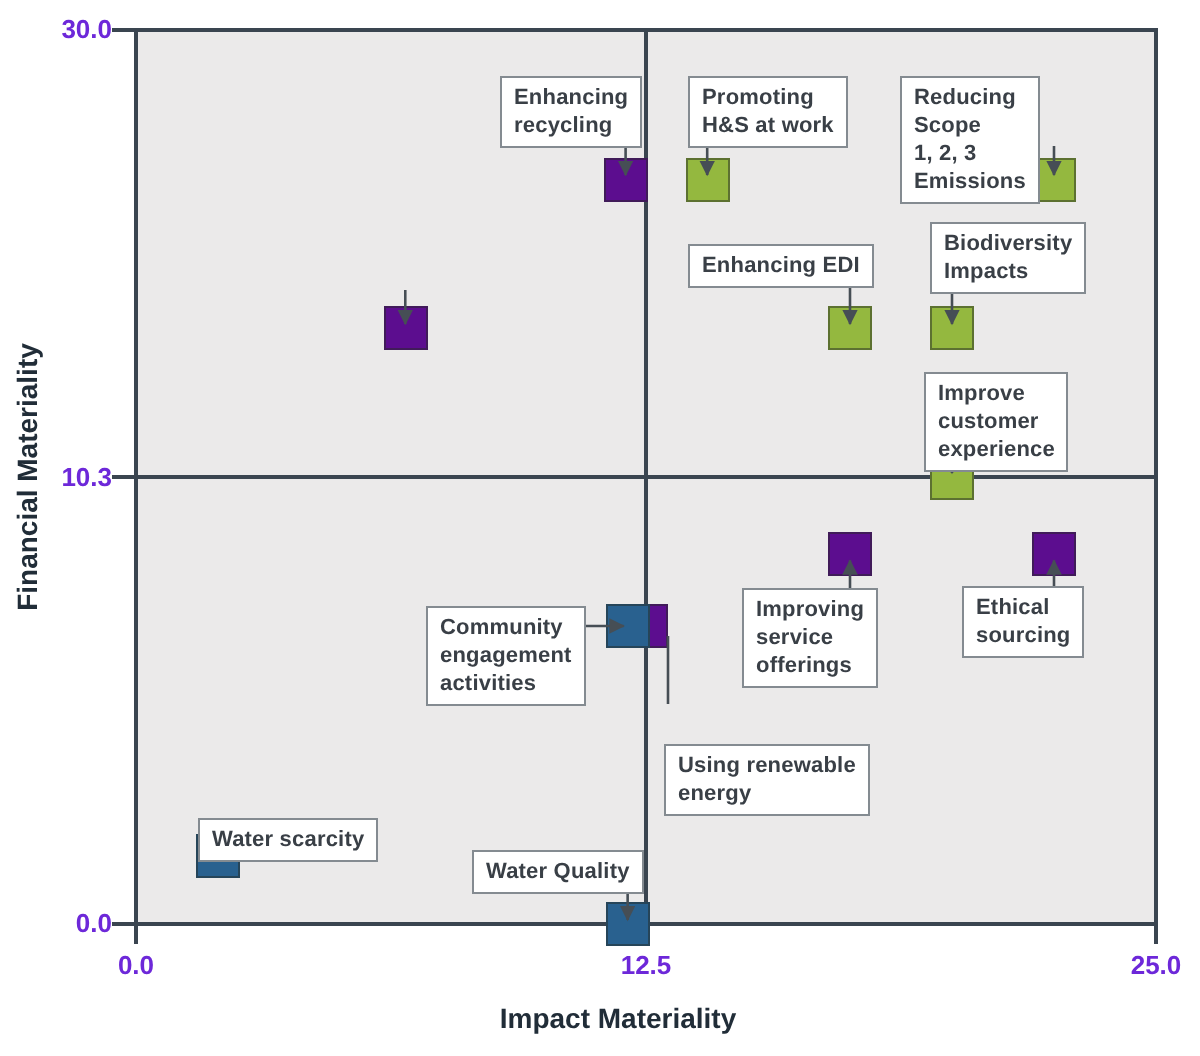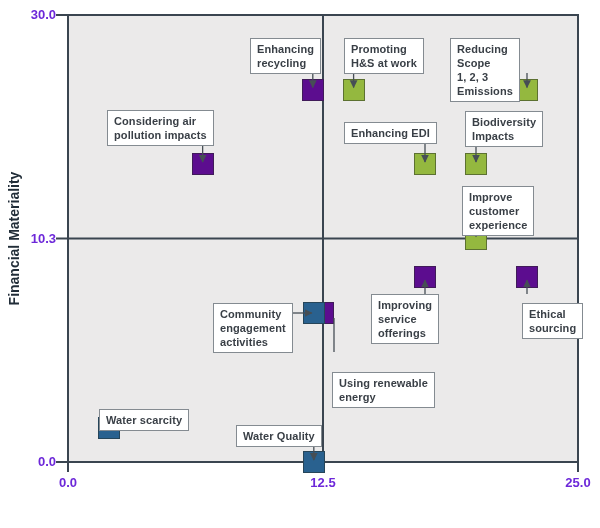--- a/index.html
+++ b/index.html
@@ -72,42 +72,41 @@
       <line x1="108.80000000000001" y1="413" x2="108.80000000000001" y2="425.73" stroke="#464e55" stroke-width="1.3" marker-end="url(#arr)"></line>
       <line x1="313.82000000000005" y1="446" x2="313.82000000000005" y2="460" stroke="#464e55" stroke-width="1.3" marker-end="url(#arr)"></line>
     </svg>
   <div id="labels">
       <div class="pointlabel" style="left: 250px; top: 38px;">Enhancing
 recycling</div>
       <div class="pointlabel" style="left: 344px; top: 38px;">Promoting
 H&amp;S at work</div>
       <div class="pointlabel" style="left: 450px; top: 38px;">Reducing Scope
 1, 2, 3 Emissions</div>
-      <div class="pointlabel" style="left: 107px; top: 110px;">Considering air
-pollution impacts</div>
       <div class="pointlabel" style="left: 344px; top: 122px;">Enhancing EDI</div>
       <div class="pointlabel" style="left: 462px; top: 186px;">Improve customer
 experience</div>
       <div class="pointlabel" style="left: 465px; top: 111px;">Biodiversity
 Impacts</div>
       <div class="pointlabel" style="left: 332px; top: 372px;">Using renewable
 energy</div>
       <div class="pointlabel" style="left: 213px; top: 303px;">Community
 engagement
 activities</div>
       <div class="pointlabel" style="left: 371px; top: 294px;">Improving
 service
 offerings</div>
-      <div class="pointlabel" style="left: 481px; top: 303px; margin-left: 41px;">Ethical
+      <div class="pointlabel" style="left: 481px; top: 293px;">Ethical
 sourcing</div>
       <div class="pointlabel" style="left: 99px; top: 409px;">Water scarcity</div>
       <div class="pointlabel" style="left: 236px; top: 425px;">Water Quality</div>
     </div>
   <div id="ticks">
       <div class="ticklabel y" style="left: 16px; top: 7px;">30.0</div>
       <div class="ticklabel y" style="left: 16px; top: 230.5px;">10.3</div>
       <div class="ticklabel y" style="left: 16px; top: 454px;">0.0</div>
       <div class="ticklabel x" style="left: 46px; top: 475px;">0.0</div>
       <div class="ticklabel x" style="left: 301px; top: 475px;">12.5</div>
       <div class="ticklabel x" style="left: 556px; top: 475px;">25.0</div>
     </div>
+  <div class="axis-title" id="xtitle">Impact Materiality</div>
   <div class="axis-title" id="ytitle">Financial Materiality</div>
 </div>
 
 </body></html>

